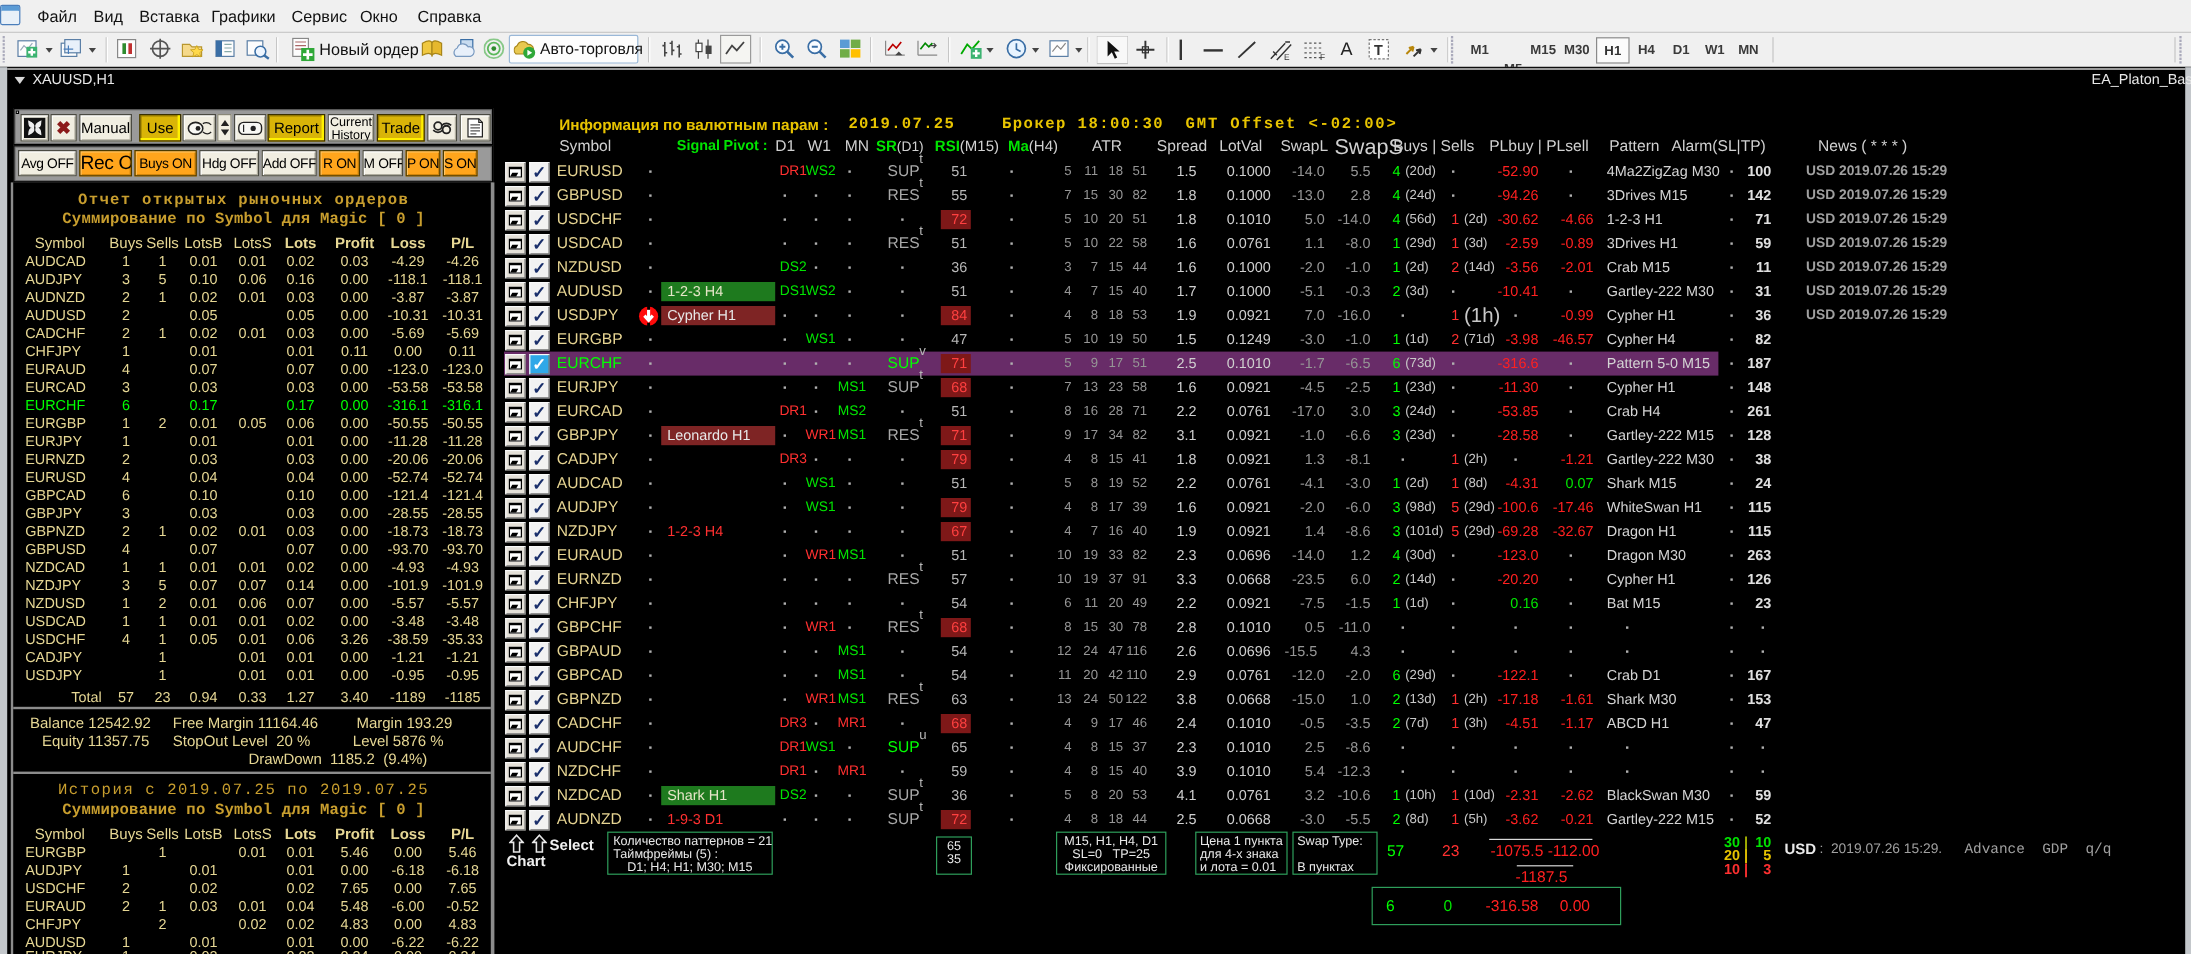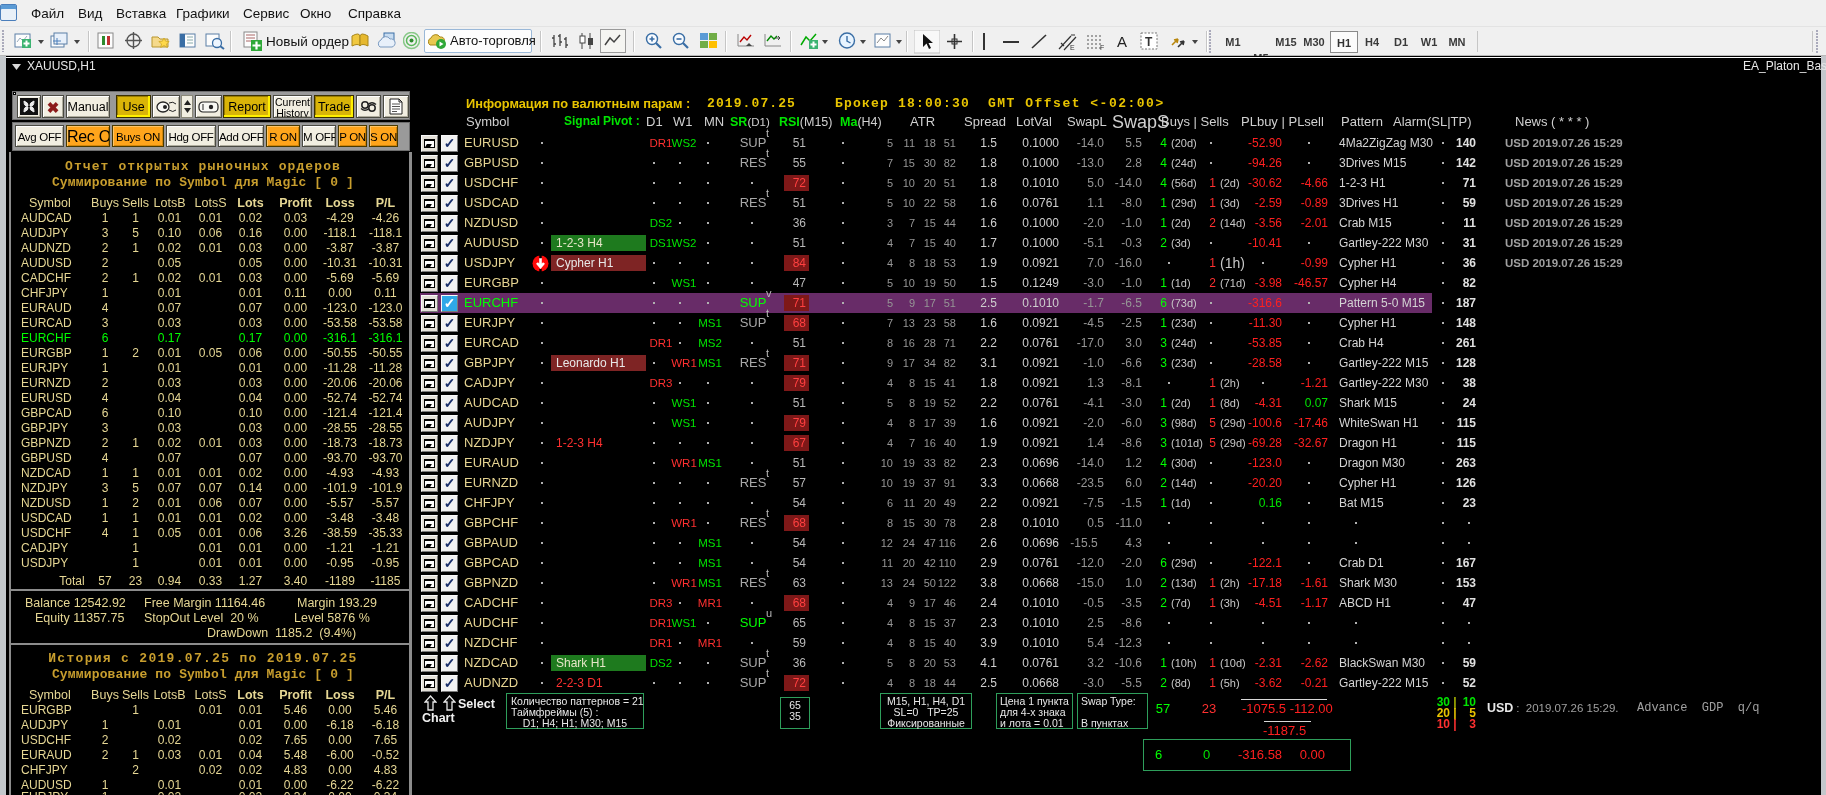--- a/index.html
+++ b/index.html
@@ -584,21 +584,21 @@
     <i class="a" style="left:297px;top:0">Margin 193.29</i>
   </div>
 <div class="a lrow" style="left:0;top:611px;width:412px;color:#E6D794;font-size:12.5px">
     <i class="a" style="left:35px;top:0">Equity 11357.75</i>
     <i class="a" style="left:144px;top:0">StopOut Level&nbsp;&nbsp;20 %</i>
     <i class="a" style="left:294px;top:0">Level 5876 %</i>
   </div>
 <div class="a lrow" style="left:0;top:626px;width:412px;color:#E6D794;font-size:12.5px">
     <i class="a" style="left:207px;top:0">DrawDown&nbsp;&nbsp;1185.2&nbsp;&nbsp;(9.4%)</i>
   </div>
-<div class="a mono" style="left:11px;top:651px;width:384px;height:15px;line-height:15px;font-size:13px;letter-spacing:1.30px;color:#C89E2E;font-weight:bold;text-align:center">История с 2019.07.25 по 2019.07.25</div>
+<div class="a mono" style="left:11px;top:651px;width:384px;height:15px;line-height:15px;font-size:13px;letter-spacing:1.30px;color:#C89E2E;font-weight:normal;text-align:center">История с 2019.07.25 по 2019.07.25</div>
 <div class="a mono" style="left:11px;top:667px;width:384px;height:15px;line-height:15px;font-size:13px;letter-spacing:0.15px;color:#C89E2E;font-weight:bold;text-align:center">Суммирование по Symbol для Magic [ 0 ]</div>
 <div class="a lrow" style="left:0;top:688px;width:412px;color:#E6D794;font-size:12.5px">
     <i class="a" style="left:29px;top:0;width:70px">Symbol</i>
     <i class="a" style="left:80px;top:0;width:50px;text-align:center">Buys</i>
     <i class="a" style="left:110px;top:0;width:51px;text-align:center">Sells</i>
     <i class="a" style="left:145px;top:0;width:49px;text-align:center">LotsB</i>
     <i class="a" style="left:186px;top:0;width:49px;text-align:center">LotsS</i>
     <i class="a" style="left:226px;top:0;width:49px;font-weight:bold;text-align:center">Lots</i>
     <i class="a" style="left:271px;top:0;width:49px;font-weight:bold;text-align:center">Profit</i>
     <i class="a" style="left:315px;top:0;width:50px;font-weight:bold;text-align:center">Loss</i>
@@ -715,21 +715,21 @@
     <i class="a" style="left:1011px;top:0;width:48px;text-align:right;color:#CFCFCF;font-size:12px">0.1000</i>
     <i class="a" style="left:1064px;top:0;width:40px;text-align:right;color:#969696;font-size:12px">-14.0</i>
     <i class="a" style="left:1102px;top:0;width:40px;text-align:right;color:#969696;font-size:12px">5.5</i>
     <i class="a" style="left:1147px;top:0;width:20px;text-align:right;color:#00FF00;font-size:12px">4</i>
     <i class="a" style="left:1171px;top:0;color:#C8C8C8;font-size:11px">(20d)</i>
     <i class="a dt" style="left:1210px"></i>
     <i class="a" style="left:1230px;top:0;width:52px;text-align:right;color:#FF2020;font-size:12px">-52.90</i>
     <i class="a dt" style="left:1308px"></i>
     <i class="a" style="left:1339px;top:0;width:120px;color:#D4D4D4;font-size:12px">4Ma2ZigZag M30</i>
     <i class="a dt" style="left:1442px"></i>
-    <i class="a" style="left:1446px;top:0;width:30px;text-align:right;font-weight:bold;color:#E0E0E0;font-size:12px">140</i>
+    <i class="a" style="left:1446px;top:0;width:30px;text-align:right;font-weight:bold;color:#E0E0E0;font-size:12px">100</i>
     <i class="a" style="left:1505px;top:0;color:#A0A0A0;font-size:11.5px;font-weight:bold">USD 2019.07.26 15:29</i>
   </div>
 <div class="a row" style="top:153px">
     <i class="a wicon" style="left:421px">
       <i></i>
       <b></b>
     </i>
     <i class="a cbx" style="left:441px;">✓</i>
     <i class="a" style="left:464px;top:0;width:72px;color:#E6D492;font-size:13px">GBPUSD</i>
     <i class="a dt" style="left:541px"></i>
@@ -915,21 +915,21 @@
     <i class="a" style="left:865px;top:0;width:28px;text-align:right;color:#969696;font-size:11px">4</i>
     <i class="a" style="left:887px;top:0;width:28px;text-align:right;color:#969696;font-size:11px">8</i>
     <i class="a" style="left:908px;top:0;width:28px;text-align:right;color:#969696;font-size:11px">18</i>
     <i class="a" style="left:928px;top:0;width:28px;text-align:right;color:#969696;font-size:11px">53</i>
     <i class="a" style="left:963px;top:0;width:34px;text-align:right;color:#CFCFCF;font-size:12px">1.9</i>
     <i class="a" style="left:1011px;top:0;width:48px;text-align:right;color:#CFCFCF;font-size:12px">0.0921</i>
     <i class="a" style="left:1064px;top:0;width:40px;text-align:right;color:#969696;font-size:12px">7.0</i>
     <i class="a" style="left:1102px;top:0;width:40px;text-align:right;color:#969696;font-size:12px">-16.0</i>
     <i class="a dt" style="left:1168px"></i>
     <i class="a" style="left:1196px;top:0;width:20px;text-align:right;color:#FF3030;font-size:12px">1</i>
-    <i class="a" style="left:1220px;top:0;color:#C8C8C8;font-size:14px">(1h)</i>
+    <i class="a" style="left:1220px;top:0;color:#C8C8C8;font-size:17px">(1h)</i>
     <i class="a dt" style="left:1262px"></i>
     <i class="a" style="left:1276px;top:0;width:52px;text-align:right;color:#FF2020;font-size:12px">-0.99</i>
     <i class="a" style="left:1339px;top:0;width:120px;color:#D4D4D4;font-size:12px">Cypher H1</i>
     <i class="a dt" style="left:1442px"></i>
     <i class="a" style="left:1446px;top:0;width:30px;text-align:right;font-weight:bold;color:#E0E0E0;font-size:12px">36</i>
     <i class="a" style="left:1505px;top:0;color:#A0A0A0;font-size:11.5px;font-weight:bold">USD 2019.07.26 15:29</i>
   </div>
 <div class="a row" style="top:273px">
     <i class="a wicon" style="left:421px">
       <i></i>
@@ -1574,21 +1574,21 @@
     <i class="a" style="left:1446px;top:0;width:30px;text-align:right;font-weight:bold;color:#E0E0E0;font-size:12px">59</i>
   </div>
 <div class="a row" style="top:673px">
     <i class="a wicon" style="left:421px">
       <i></i>
       <b></b>
     </i>
     <i class="a cbx" style="left:441px;">✓</i>
     <i class="a" style="left:464px;top:0;width:72px;color:#E6D492;font-size:13px">AUDNZD</i>
     <i class="a dt" style="left:541px"></i>
-    <i class="a" style="left:556px;top:0;color:#FF3030;font-size:12px">2-2-3 D1</i>
+    <i class="a" style="left:556px;top:0;color:#FF3030;font-size:12px">1-9-3 D1</i>
     <i class="a dt" style="left:653px"></i>
     <i class="a dt" style="left:679px"></i>
     <i class="a dt" style="left:707px"></i>
     <i class="a" style="left:737px;top:0;width:32px;text-align:center;color:#A8A8A8;font-size:13px">SUP</i>
     <i class="a" style="left:766px;top:-6px;height:12px;line-height:12px;color:#B8B8B8;font-size:11px">t</i>
     <i class="a" style="left:784px;top:2px;width:25px;height:16px;background:#7E1818"></i>
     <i class="a" style="left:786px;top:0;width:20px;text-align:right;color:#FF4040;font-size:12px">72</i>
     <i class="a dt" style="left:842px"></i>
     <i class="a" style="left:865px;top:0;width:28px;text-align:right;color:#969696;font-size:11px">4</i>
     <i class="a" style="left:887px;top:0;width:28px;text-align:right;color:#969696;font-size:11px">8</i>

